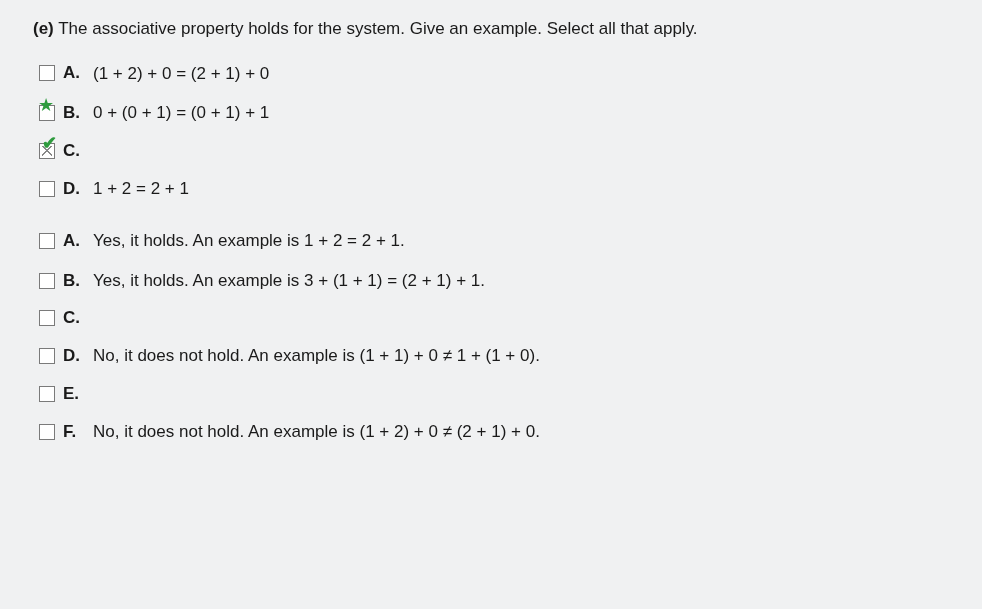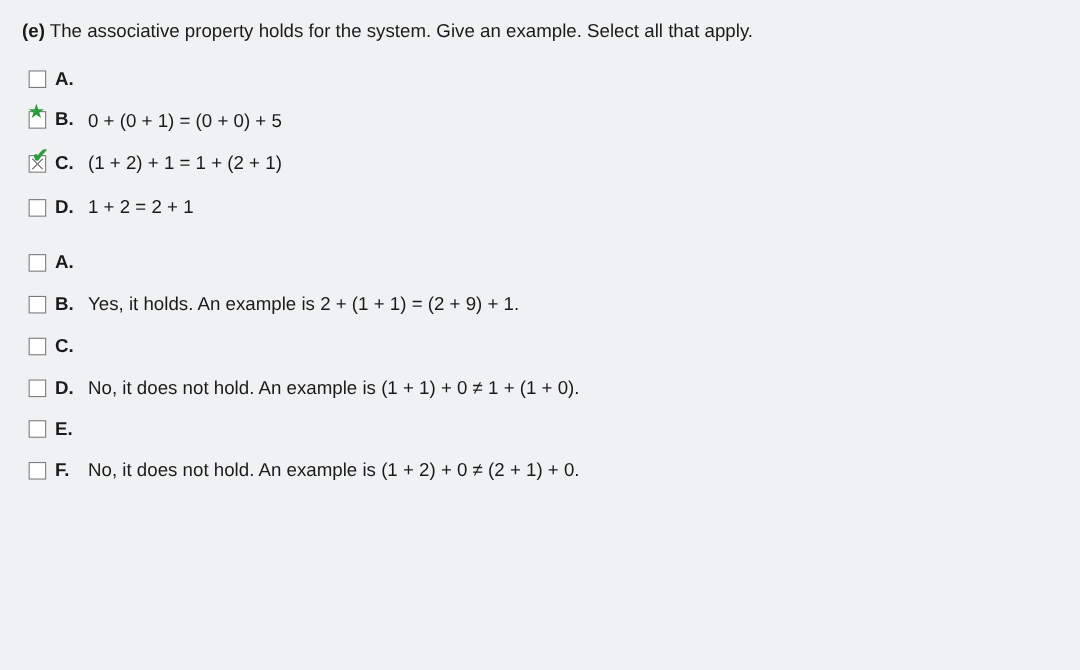--- a/index.html
+++ b/index.html
@@ -10,20 +10,21 @@
     body {
       font-family: Arial, Helvetica, sans-serif;
       background: #f0f1f2;
       padding: 16px 20px;
       width: 982px;
       color: #1a1a1a;
       font-size: 17px;
     }
     .question-block {
       margin-bottom: 28px;
+      margin-left: 13px;
     }
     .question-text {
       margin-bottom: 20px;
       line-height: 1.5;
     }
     .qnum {
       font-weight: bold;
     }
     .options {
       padding-left: 6px;
@@ -84,49 +85,50 @@
 
 <div class="question-block">
   <div class="question-text">
     <span class="qnum">(e)</span>
     <span>The associative property holds for the system. Give an example. Select all that apply.</span>
   </div>
   <div class="options">
     <div class="option">
       <div class="checkbox"></div>
       <span class="letter">A.</span>
+      <span class="opt-text">(1 + 2) + 0 = (2 + 1) + 0</span>
     </div>
     <div class="option">
       <div class="checkbox star"></div>
       <span class="letter">B.</span>
-      <span class="opt-text">0 + (0 + 1) = (0 + 0) + 5</span>
+      <span class="opt-text">0 + (0 + 1) = (0 + 1) + 1</span>
     </div>
     <div class="option">
       <div class="checkbox check"></div>
       <span class="letter">C.</span>
-      <span class="opt-text">(1 + 2) + 1 = 1 + (2 + 1)</span>
     </div>
     <div class="option">
       <div class="checkbox"></div>
       <span class="letter">D.</span>
       <span class="opt-text">1 + 2 = 2 + 1</span>
     </div>
   </div>
 </div>
 
 <div class="question-block">
   <div class="options">
     <div class="option">
       <div class="checkbox"></div>
       <span class="letter">A.</span>
+      <span class="opt-text">Yes, it holds. An example is 1 + 2 = 2 + 1.</span>
     </div>
     <div class="option">
       <div class="checkbox"></div>
       <span class="letter">B.</span>
-      <span class="opt-text">Yes, it holds. An example is 2 + (1 + 1) = (2 + 9) + 1.</span>
+      <span class="opt-text">Yes, it holds. An example is 3 + (1 + 1) = (2 + 1) + 1.</span>
     </div>
     <div class="option">
       <div class="checkbox"></div>
       <span class="letter">C.</span>
     </div>
     <div class="option">
       <div class="checkbox"></div>
       <span class="letter">D.</span>
       <span class="opt-text">No, it does not hold. An example is (1 + 1) + 0 ≠ 1 + (1 + 0).</span>
     </div>

